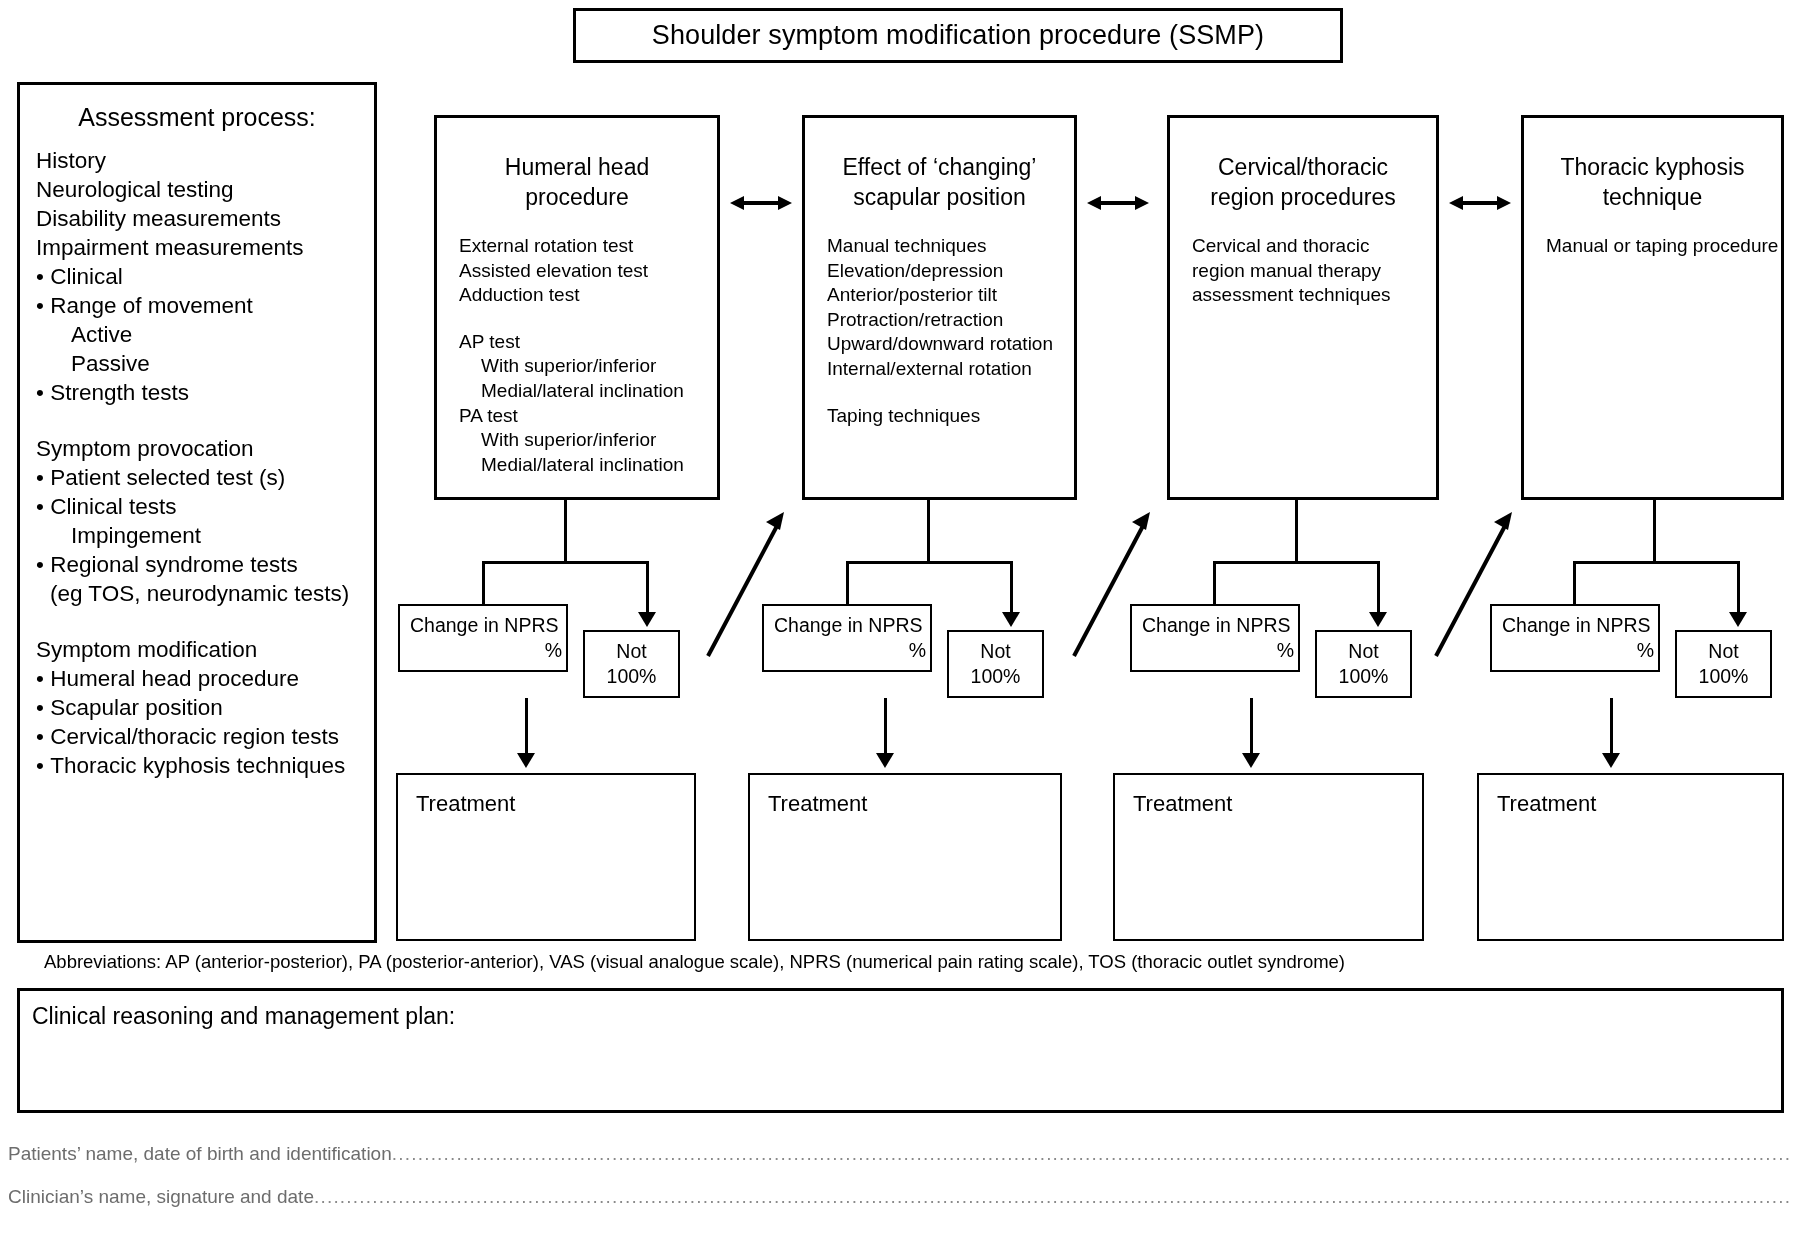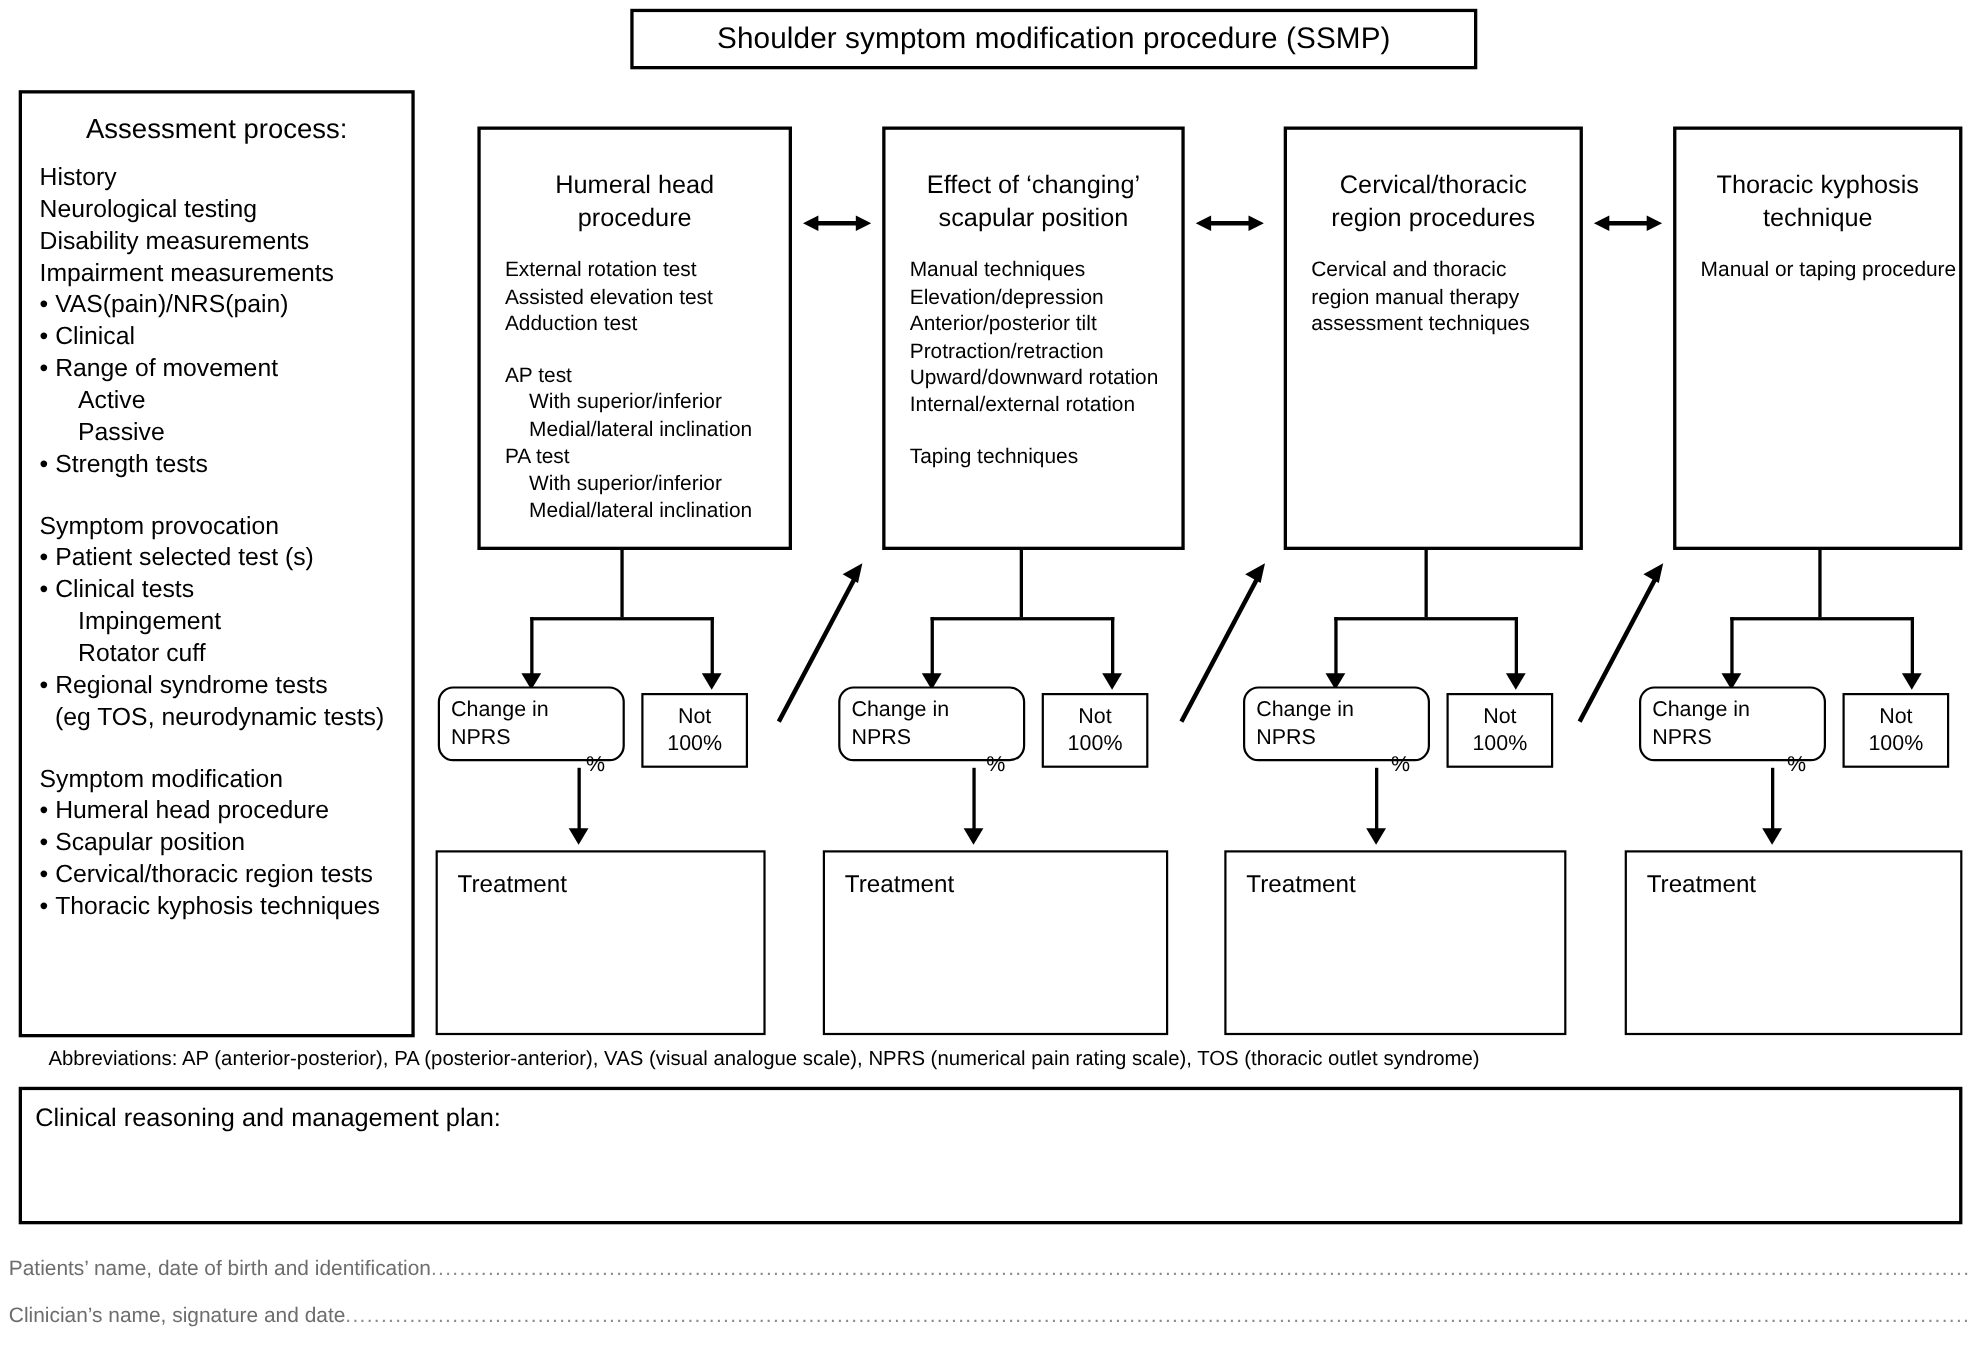--- a/index.html
+++ b/index.html
@@ -107,23 +107,22 @@
   .arrow-head {
     position: absolute;
     width: 0; height: 0;
     border-left: 9px solid transparent;
     border-right: 9px solid transparent;
     border-top: 15px solid #000;
   }
 
   
   .npr-change {
-    top: 624px; height: 68px;
-    padding: 7px 16px 0 10px;
-    border-radius: 14px;
+    top: 604px; height: 68px;
+    padding: 7px 4px 0 10px;
   }
   .npr-not {
     top: 630px; height: 68px;
     padding: 7px 4px 0 4px;
     text-align: center;
   }
   .npr-t1 { font-size: 19.5px; line-height: 25px; }
   .npr-pct { font-size: 19.5px; line-height: 25px; text-align: right; }
   .npr-not .npr-t1 { text-align: center; }
 
@@ -193,32 +192,30 @@
     <div id="title-text">Shoulder symptom modification procedure (SSMP)</div>
   </div>
 
   <div class="box" id="assessment-panel">
     <div id="assessment-heading">Assessment process:</div>
     <div id="assessment-list">
         <div class="a-line">History</div>
         <div class="a-line">Neurological testing</div>
         <div class="a-line">Disability measurements</div>
         <div class="a-line">Impairment measurements</div>
-        <div class="a-line a-bullet">VAS(pain)/NRS(pain)</div>
         <div class="a-line a-bullet">Clinical</div>
         <div class="a-line a-bullet">Range of movement</div>
         <div class="a-line a-sub">Active</div>
         <div class="a-line a-sub">Passive</div>
         <div class="a-line a-bullet">Strength tests</div>
         <div class="a-gap"></div>
         <div class="a-line">Symptom provocation</div>
         <div class="a-line a-bullet">Patient selected test (s)</div>
         <div class="a-line a-bullet">Clinical tests</div>
         <div class="a-line a-sub">Impingement</div>
-        <div class="a-line a-sub">Rotator cuff</div>
         <div class="a-line a-bullet">Regional syndrome tests</div>
         <div class="a-line a-cont">(eg TOS, neurodynamic tests)</div>
         <div class="a-gap"></div>
         <div class="a-line">Symptom modification</div>
         <div class="a-line a-bullet">Humeral head procedure</div>
         <div class="a-line a-bullet">Scapular position</div>
         <div class="a-line a-bullet">Cervical/thoracic region tests</div>
         <div class="a-line a-bullet">Thoracic kyphosis techniques</div>
       </div>
   </div>

